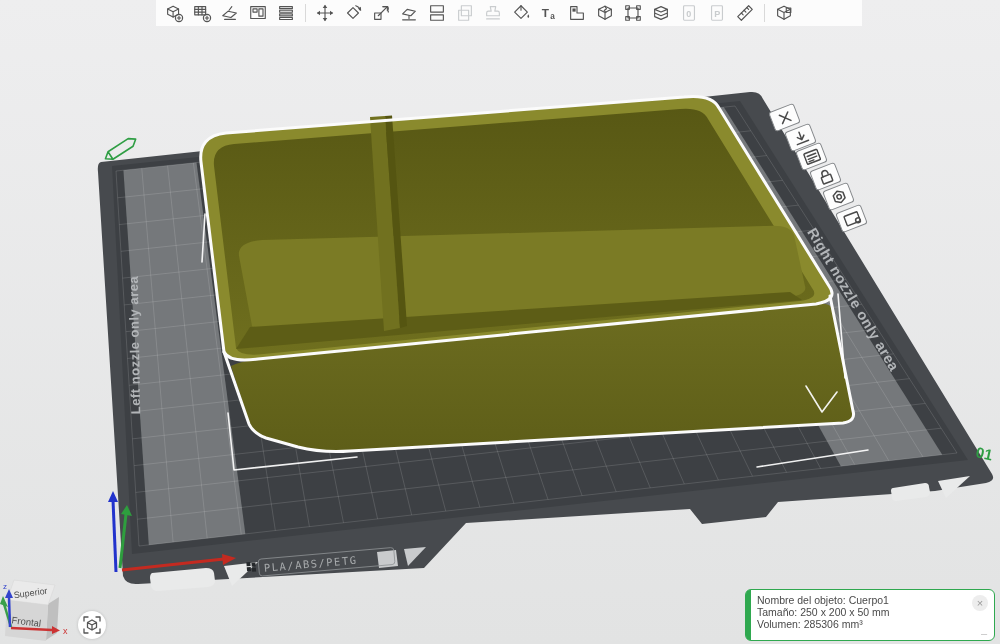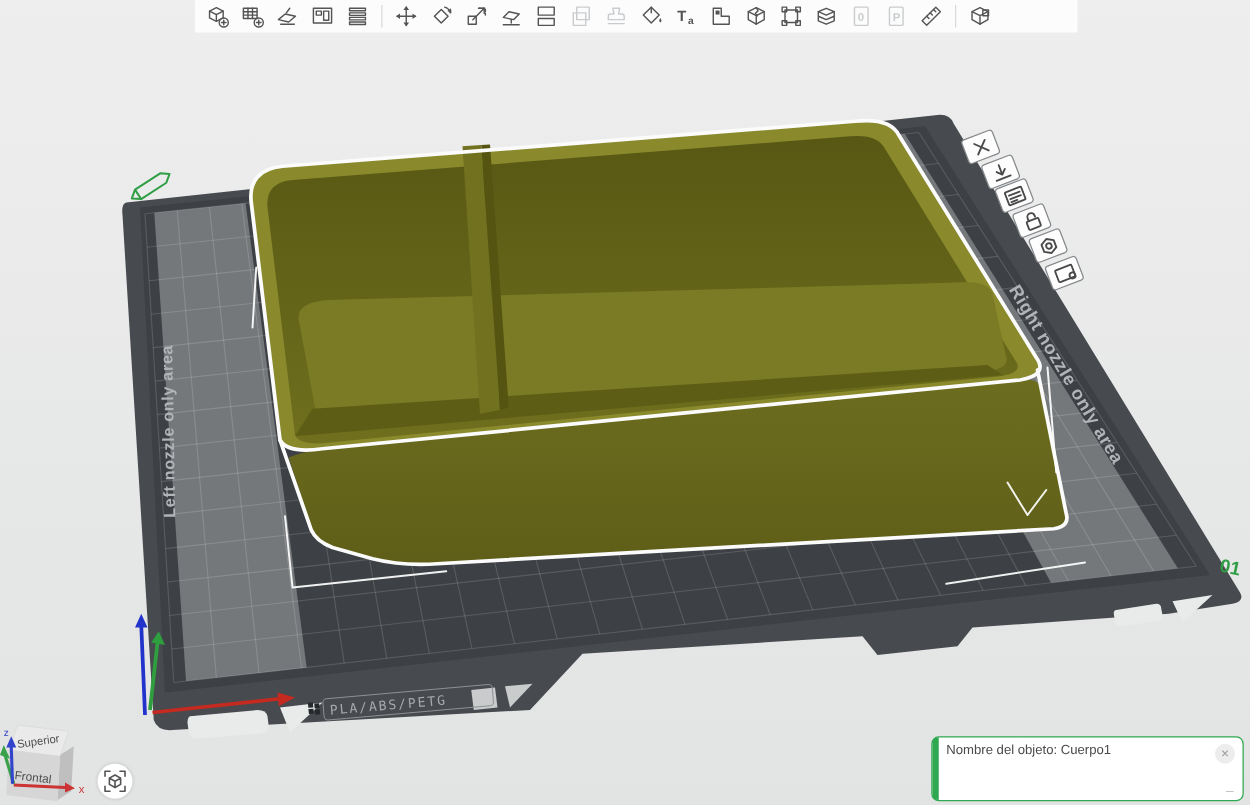--- a/index.html
+++ b/index.html
@@ -384,17 +384,19 @@
 
 <div id="fit-btn">
   <svg width="20" height="20" viewBox="-10 -10 20 20">
     <path d="M-8 -4 V-8 H-4 M4 -8 H8 V-4 M8 4 V8 H4 M-4 8 H-8 V4"></path>
     <path d="M0 -5 L4.5 -2.5 V2.5 L0 5 L-4.5 2.5 V-2.5 Z M-4.5 -2.5 L0 0 L4.5 -2.5 M0 0 V5"></path>
   </svg>
 </div>
 
 <div id="info-panel">
   <div class="line">Nombre del objeto: Cuerpo1</div>
+  <div class="line">Tamaño: 250 x 200 x 50 mm</div>
+  <div class="line">Volumen: 285306 mm³</div>
   <div id="info-close">×</div>
   <div id="info-resize">–</div>
 </div>
 
 </div>
 
 </body></html>

